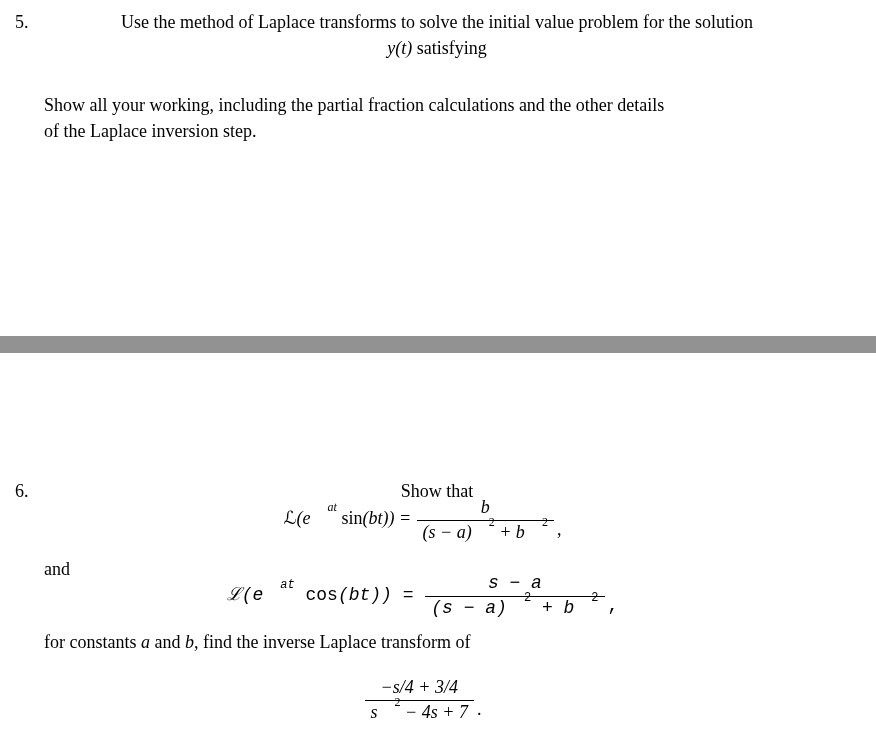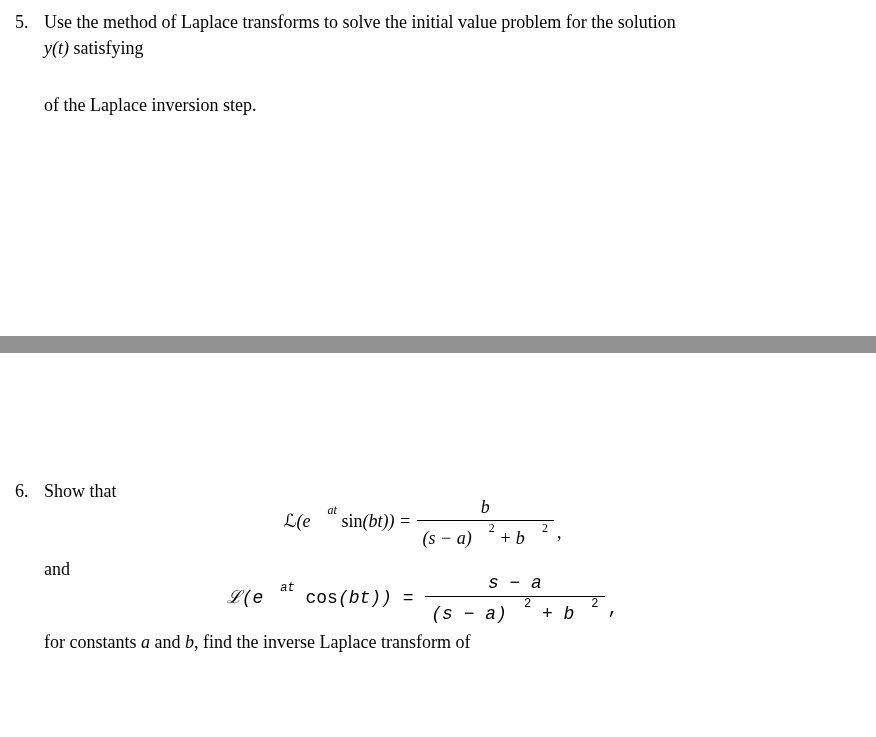--- a/index.html
+++ b/index.html
@@ -25,21 +25,21 @@
     line-height: 0;
     position: relative;
     top: -0.45em;
     margin-left: 17px;
   }
   sup.it { font-style: italic; }
 
   
   .prow { display: flex; align-items: flex-start; }
   .pnum { width: 29px; flex: 0 0 29px; }
-  .pbody { flex: 1; }
+  .pbody { flex: 1; text-align: center; }
   .tline { display: block; }
 
   
   .p5-intro   { position: absolute; left: 15px; top: 9px;   width: 815px; line-height: 26px; }
   .eq-ode     { position: absolute; left: 15px; top: 57px;  width: 815px; text-align: center; line-height: 30px; }
   .p5-instr   { position: absolute; left: 44px; top: 92px;  width: 786px; line-height: 26px; }
   .divider    { position: absolute; left: 0;    top: 336px; width: 876px; height: 17px; background: #929292; }
   .p6-header  { position: absolute; left: 15px; top: 478px; width: 815px; line-height: 26px; }
   .eq-sin     { position: absolute; left: 15px; top: 496px; width: 815px; text-align: center; }
   .p6-and     { position: absolute; left: 44px; top: 556px; line-height: 26px; }
@@ -50,21 +50,21 @@
   .eq-gap { display: inline-block; width: 30px; }
 
   
   .frac {
     display: inline-block;
     vertical-align: middle;
     text-align: center;
     margin: 0 1px;
   }
   .fnum { display: block; padding: 0 6px 2px; line-height: 22px; }
-  .fden { display: block; border-top: 1.5px solid #000; padding: 6px 6px 0; line-height: 22px; }
+  .fden { display: block; border-top: 1.5px solid #000; padding: 0 6px 0; line-height: 22px; }
 
   
   .trail {
     font-style: normal;
     position: relative;
     top: 11px;
     margin-left: 2px;
   }
 </style>
 </head>
@@ -75,32 +75,34 @@
   <div class="p5-intro prow">
     <span class="pnum">5.</span>
     <div class="pbody">
       <span class="tline">Use the method of Laplace transforms to solve the initial value problem for the solution</span>
       <span class="tline"><span class="math">y(t)</span> <span>satisfying</span></span>
     </div>
   </div>
 
 
   <div class="p5-instr">
+    <span class="tline">Show all your working, including the partial fraction calculations and the other details</span>
     <span class="tline">of the Laplace inversion step.</span>
   </div>
 
   <div class="divider"></div>
 
   <div class="p6-header prow">
     <span class="pnum">6.</span>
     <div class="pbody">Show that</div>
   </div>
 
   <div class="eq-sin"><span class="math">ℒ(e</span><sup class="it">at</sup><span class="rm"> sin</span><span class="math">(bt)) = </span><span class="frac"><span class="fnum math">b</span><span class="fden"><span class="math">(s − a)</span><sup>2</sup><span class="math"> + b</span><sup>2</sup></span></span><span class="trail">,</span></div>
 
   <div class="p6-and">and</div>
 
   <div class="eq-cos"><span class="math">ℒ(e</span><sup class="it">at</sup><span class="rm"> cos</span><span class="math">(bt)) = </span><span class="frac"><span class="fnum math">s − a</span><span class="fden"><span class="math">(s − a)</span><sup>2</sup><span class="math"> + b</span><sup>2</sup></span></span><span class="trail">,</span></div>
 
   <div class="p6-closing"><span>for constants </span><span class="math">a</span><span> and </span><span class="math">b</span><span>, find the inverse Laplace transform of</span></div>
 
+  <div class="final-frac"><span class="frac"><span class="fnum math">−s/4 + 3/4</span><span class="fden"><span class="math">s</span><sup>2</sup><span class="math"> − 4s + 7</span></span></span><span class="trail">.</span></div>
 
 </div>
 
 </body></html>

